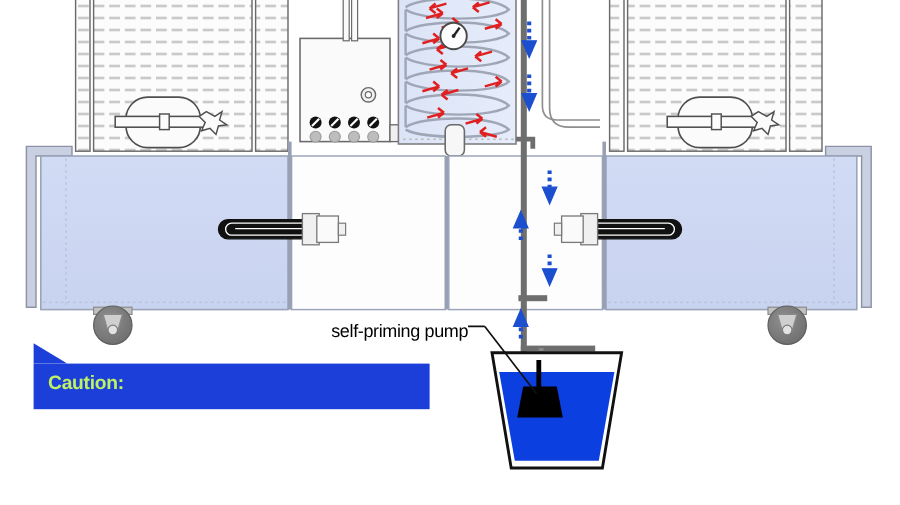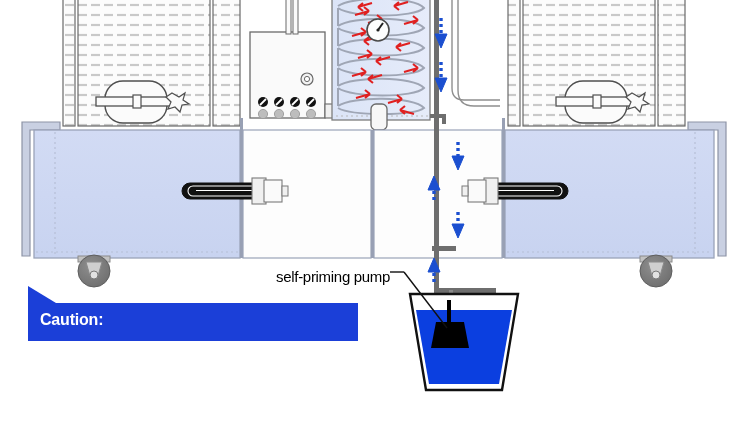--- a/index.html
+++ b/index.html
@@ -24,21 +24,21 @@
     width: 750px;
     height: 421px;
   }
   
   #caution-box {
     position: absolute;
     left: 28px;
     top: 303px;
     width: 330px;
     background: #1b3fd8;
-    color: #ffffff;
+    color: #bef264;
     padding: 8px 12px 10px 12px;
     box-sizing: border-box;
     line-height: 1.12;
   }
   #caution-title {
     font-size: 16px;
     font-weight: bold;
     letter-spacing: -0.2px;
     margin-bottom: 2px;
   }

